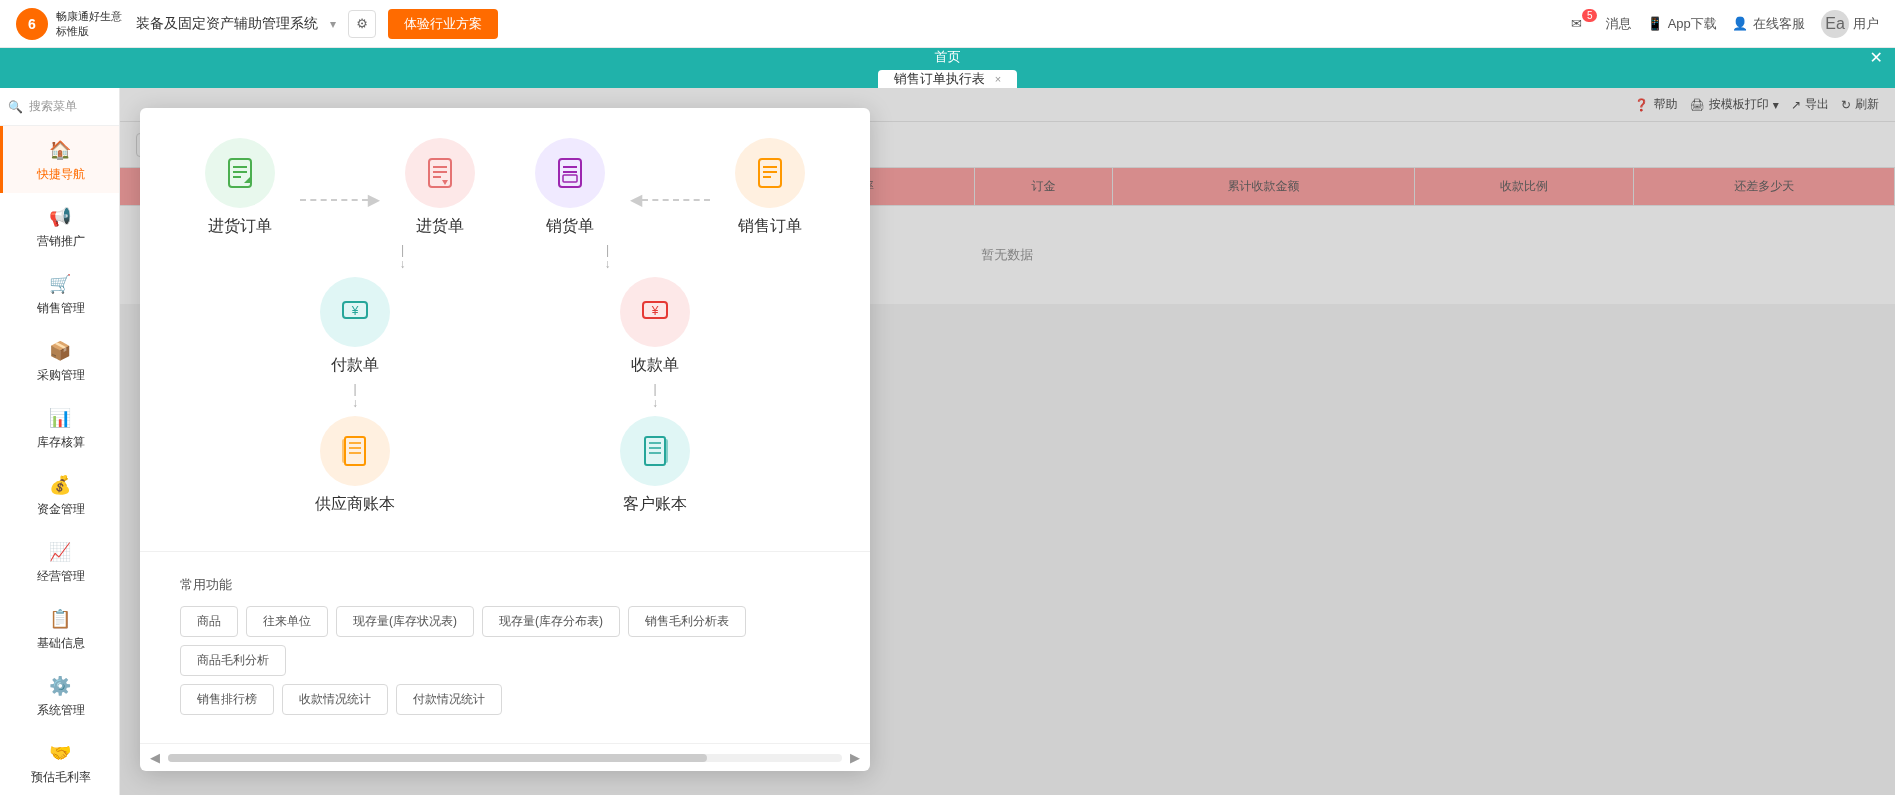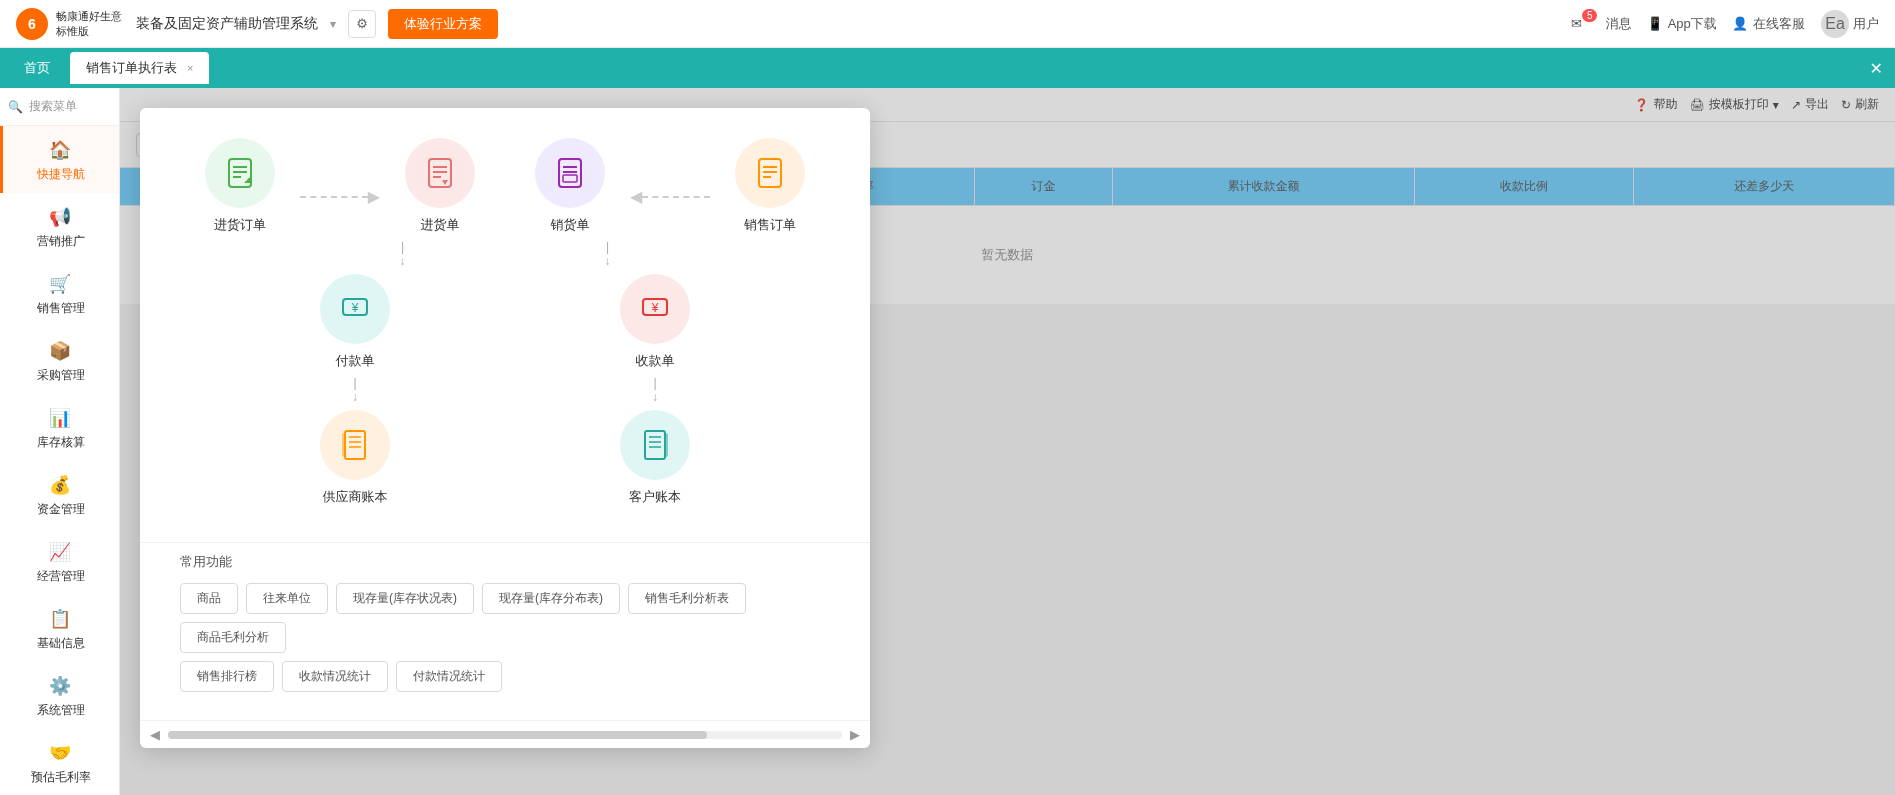--- a/index.html
+++ b/index.html
@@ -93,20 +93,21 @@
 
     
     .nav-tabs {
       height: 40px;
       background: #20b2aa;
       display: flex;
       align-items: center;
       padding: 0 8px;
       gap: 4px;
       position: relative;
+      flex-direction: column;
     }
     .nav-tab {
       height: 32px;
       padding: 0 16px;
       display: flex;
       align-items: center;
       border-radius: 4px 4px 0 0;
       cursor: pointer;
       font-size: 13px;
       color: rgba(255,255,255,0.85);
@@ -271,21 +272,21 @@
     }
 
     
     .data-table {
       width: 100%;
       background: #fff;
       border-collapse: collapse;
       font-size: 12px;
     }
     .data-table th {
-      background: #7dd3fc;
+      background: #fca5a5;
       border-bottom: 1px solid #e8e8e8;
       border-right: 1px solid #e8e8e8;
       padding: 10px 8px;
       color: #666;
       font-weight: 500;
       text-align: center;
       white-space: nowrap;
     }
     .empty-tip {
       text-align: center;
@@ -341,21 +342,21 @@
       justify-content: center;
       font-size: 26px;
     }
     .flow-circle.green { background: #e8f8ed; }
     .flow-circle.red-light { background: #fde8e8; }
     .flow-circle.purple { background: #f0eaff; }
     .flow-circle.orange { background: #fff0e0; }
     .flow-circle.teal { background: #e0f6f5; }
     .flow-circle.red { background: #fde8e8; }
     .flow-node-label {
-      font-size: 13px;
+      font-size: 16px;
       color: #333;
     }
     .flow-arrow-h {
       flex: 1;
       display: flex;
       align-items: center;
       justify-content: center;
       padding-bottom: 28px;
     }
     .flow-arrow-h-reverse {
@@ -379,21 +380,21 @@
       display: flex;
       flex-direction: column;
       align-items: center;
       color: #aaa;
       font-size: 12px;
       margin: 2px 0;
     }
 
     
     .common-functions {
-      padding: 10px 40px 20px;
+      padding: 24px 40px 20px;
       border-top: 1px solid #f0f0f0;
     }
     .common-title {
       font-size: 13px;
       color: #555;
       margin-bottom: 12px;
       font-weight: 500;
     }
     .func-buttons {
       display: flex;

